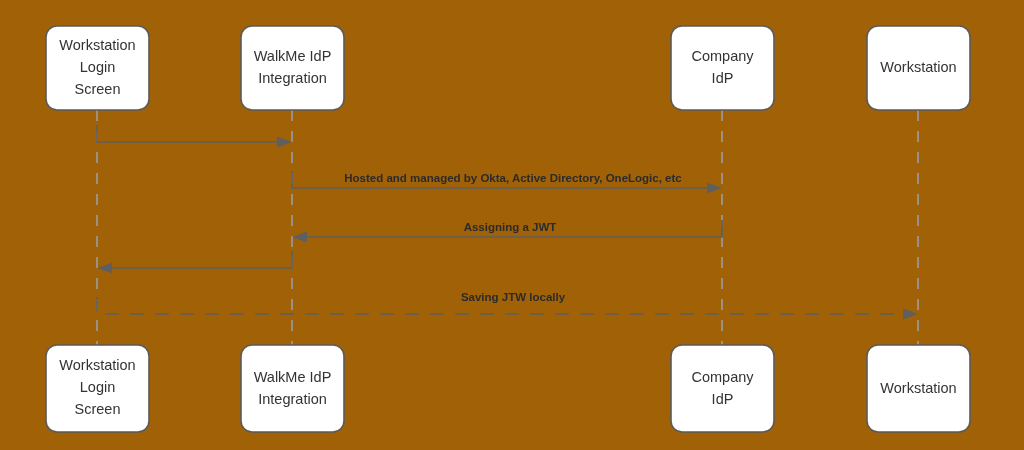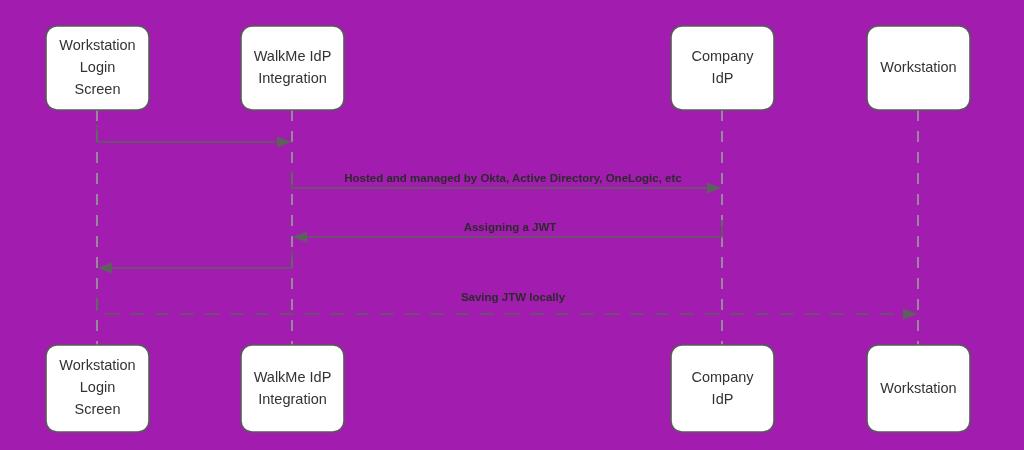--- a/index.html
+++ b/index.html
@@ -8,21 +8,21 @@
     background: #ffffff;
   }
   body {
     font-family: "Liberation Sans", sans-serif;
     -webkit-font-smoothing: antialiased;
   }
   #diagram-root {
     position: relative;
     width: 1024px;
     height: 450px;
-    background: #a21caf;
+    background: #a16207;
     overflow: hidden;
   }
   #diagram-svg {
     position: absolute;
     left: 0;
     top: 0;
     width: 1024px;
     height: 450px;
     display: block;
   }

